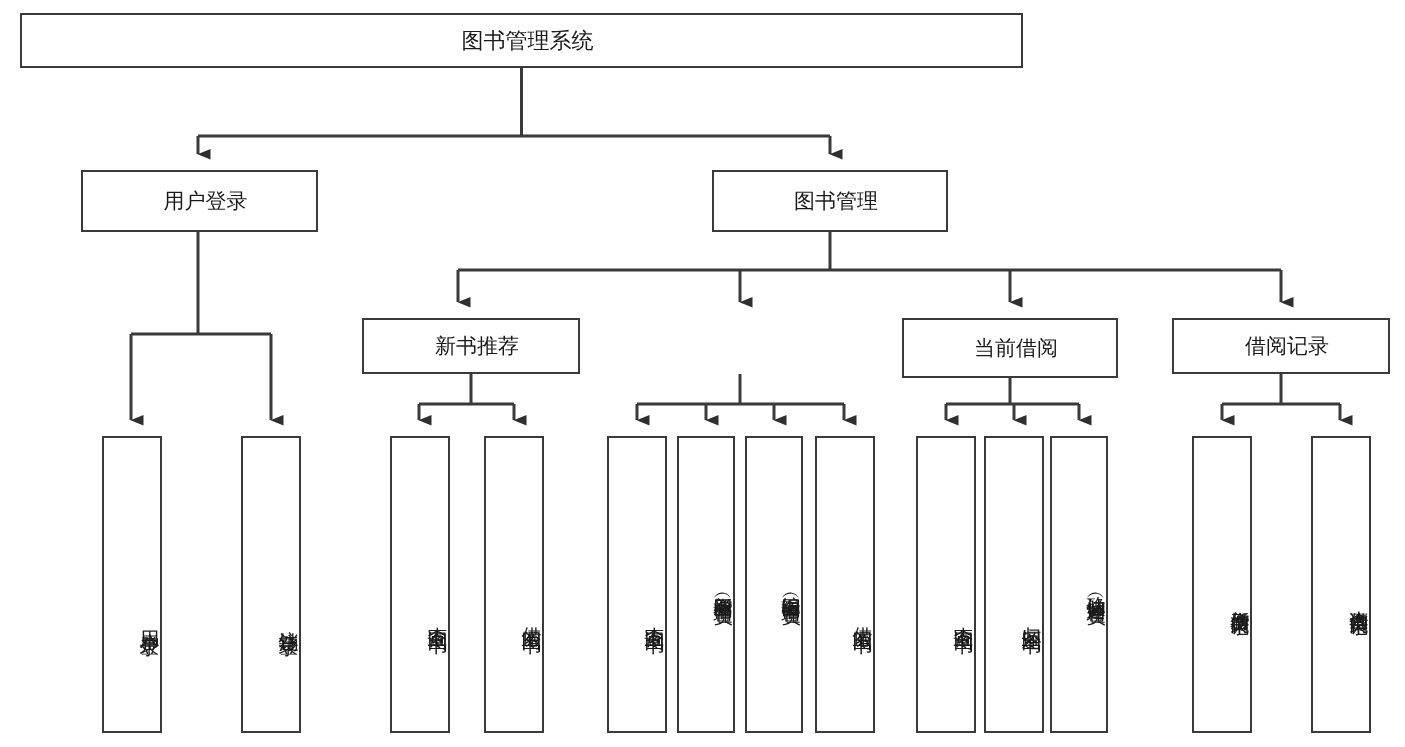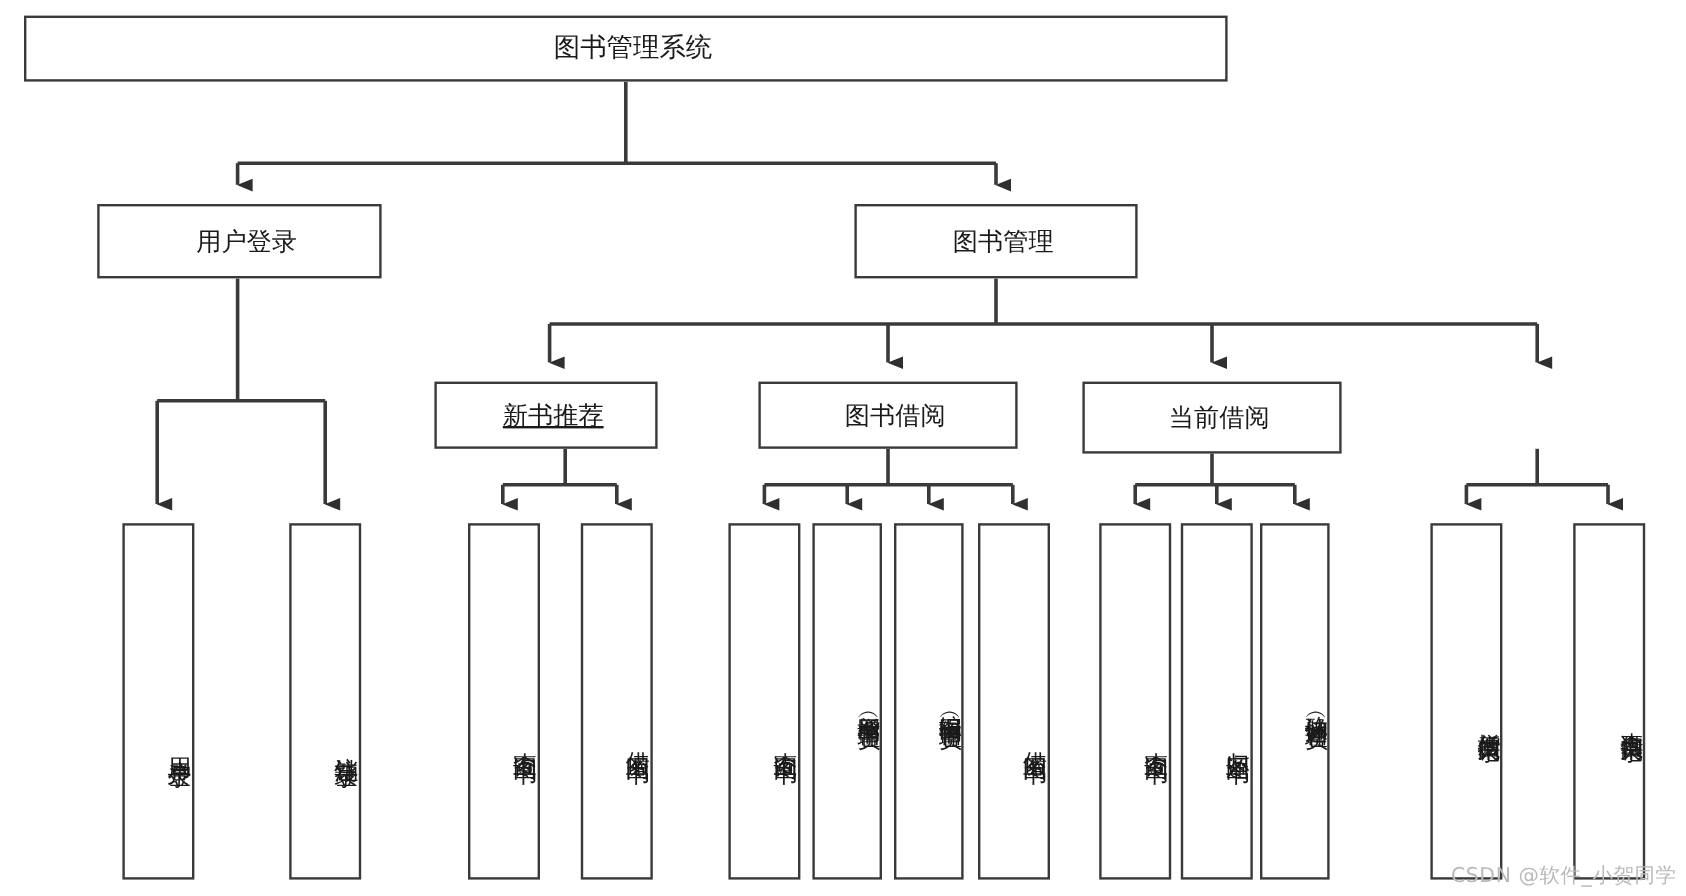--- a/index.html
+++ b/index.html
@@ -121,32 +121,32 @@
   </div>
 
   <div class="node h-node" style="left:81px;top:170px;width:237px;height:62px;">
     <span class="lbl">用户登录</span>
   </div>
 
   <div class="node h-node" style="left:712px;top:170px;width:236px;height:62px;justify-content:center;">
     <span class="lbl">图书管理</span>
   </div>
 
-  <div class="node h-node" style="left:362px;top:318px;width:186px;height:56px;text-decoration:underline;">
+  <div class="node h-node" style="left:362px;top:318px;width:218px;height:56px;">
     <span class="lbl">新书推荐</span>
   </div>
 
-  <div class="node h-node" style="left:632px;top:318px;width:216px;height:56px;">
-    <span class="lbl">图书借阅</span>
-  </div>
 
   <div class="node h-node" style="left:902px;top:318px;width:216px;height:60px;">
     <span class="lbl">当前借阅</span>
   </div>
 
+  <div class="node h-node" style="left:1172px;top:318px;width:218px;height:56px;">
+    <span class="lbl">借阅记录</span>
+  </div>
 
   <div class="node v-node" style="left:102px;top:436px;width:60px;height:297px;padding-top:70px;">
     <span class="lbl">用户登录</span>
   </div>
 
   <div class="node v-node" style="left:241px;top:436px;width:60px;height:297px;padding-top:70px;">
     <span class="lbl">注销登录</span>
   </div>
 
   <div class="node v-node" style="left:390px;top:436px;width:60px;height:297px;padding-top:62px;">
@@ -186,15 +186,14 @@
   </div>
 
   <div class="node v-node tall" style="left:1192px;top:436px;width:60px;height:297px;padding-top:30px;">
     <span class="lbl">新增借阅记录</span>
   </div>
 
   <div class="node v-node tall" style="left:1311px;top:436px;width:60px;height:297px;padding-top:30px;">
     <span class="lbl">查询借阅记录</span>
   </div>
 
-  <div id="watermark">CSDN @软件_小贺同学</div>
 
 </div>
 
 </body></html>

